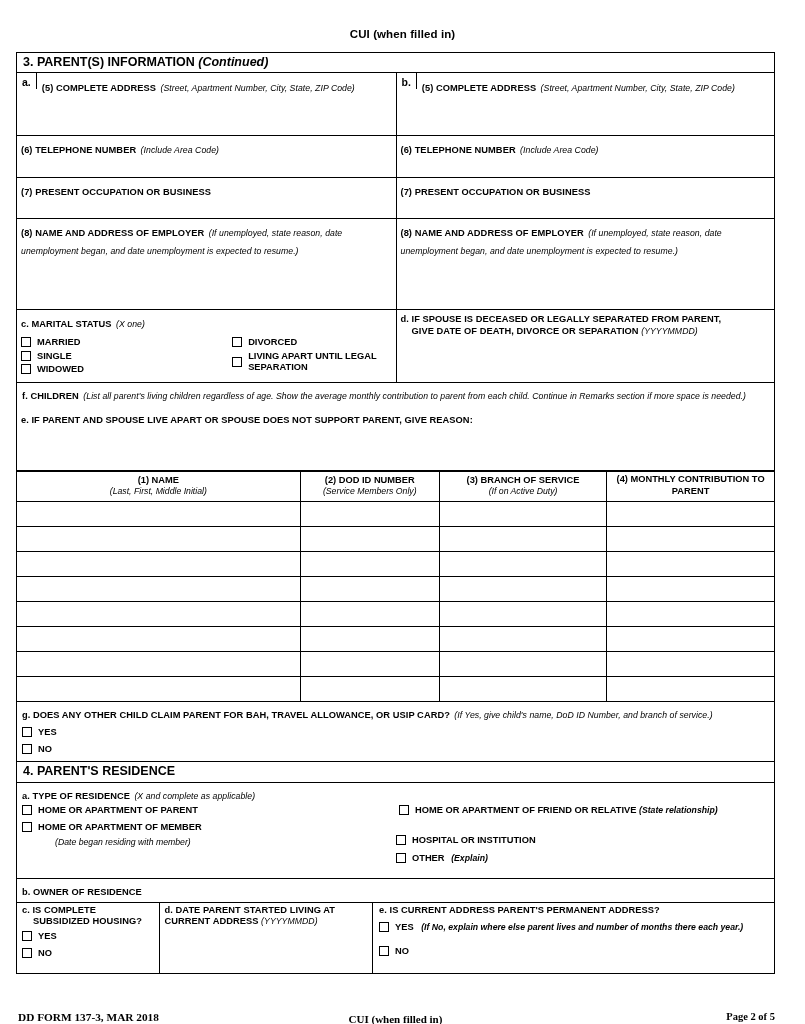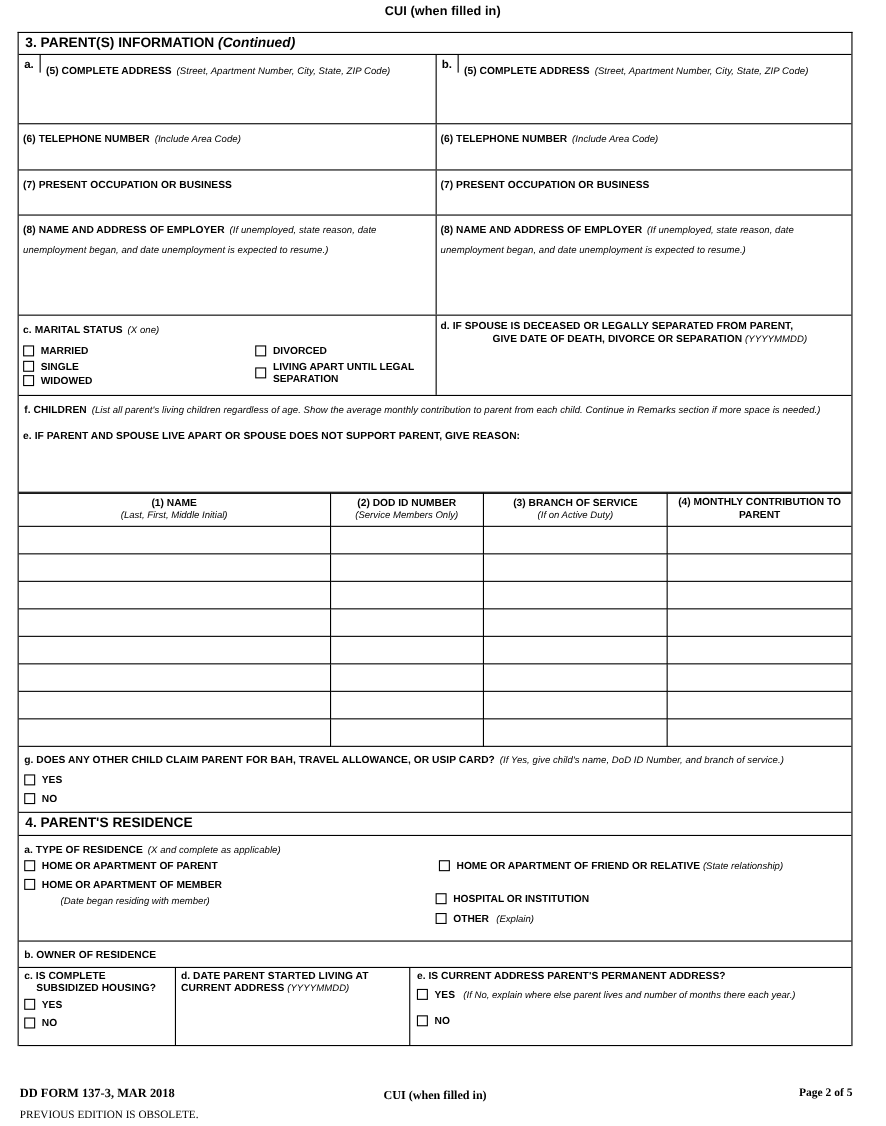--- a/index.html
+++ b/index.html
@@ -7,21 +7,21 @@
     margin: 0; padding: 0;
     background: #ffffff;
   }
   body {
     width: 805px; height: 1024px;
     font-family: "Liberation Sans", sans-serif;
     color: #000;
     position: relative;
     overflow: hidden;
   }
-  .page { position: relative; width: 805px; height: 948px; }
+  .page { position: relative; width: 805px; height: 948px; margin-top: 23px; }
 
   .cui-top {
     position: absolute;
     top: 5px; left: 0; width: 805px;
     text-align: center;
     font-weight: bold;
     font-size: 11.5px;
     letter-spacing: .1px;
   }
 
@@ -82,21 +82,21 @@
     display: inline-block;
     width: 10px; height: 10px;
     border: 1.1px solid #000;
     background: #fff;
     vertical-align: -1px;
     margin-right: 6px;
     flex: 0 0 auto;
   }
   .cbrow { display: flex; align-items: flex-start; margin: 2.5px 0; }
   .cbrow .cbtext { font-weight: bold; font-size: 9.3px; line-height: 1.2; padding-top: 0px; }
-  .cbrow .cbtext .it { font-weight: normal; font-style: italic; font-size: 8.7px; }
+  .cbrow .cbtext .it { font-weight: bold; font-style: italic; font-size: 8.7px; }
 
   
   .ctable { width: 100%; border-collapse: collapse; table-layout: fixed; }
   .ctable th, .ctable td {
     border: 1.1px solid #000;
     border-top: none; border-left: none;
   }
   .ctable th:first-child, .ctable td:first-child { border-left: none; }
   .ctable th:last-child, .ctable td:last-child { border-right: none; }
   .ctable th {
@@ -211,21 +211,21 @@
             </div>
             <div class="cbrow" style="align-items:center;">
               <span class="cb"></span>
               <span class="cbtext" style="max-width:130px;">LIVING APART UNTIL LEGAL SEPARATION</span>
             </div>
           </div>
         </div>
       </div>
       <div class="cell vsep" style="width:50%; height:72px; padding-top:4px;">
         <div class="lbl">d. IF SPOUSE IS DECEASED OR LEGALLY SEPARATED FROM PARENT,</div>
-        <div class="lbl" style="padding-left:11px;text-align:center;">
+        <div class="lbl" style="padding-left:11px;">
           <span>GIVE DATE OF DEATH, DIVORCE OR SEPARATION</span>
           <span class="it">(YYYYMMDD)</span>
         </div>
       </div>
     </div>
 
     <div class="row" style="border-bottom:none;">
       <div class="cell" style="width:100%; padding:2px 6px 3px 5px;">
         <span class="lbl">f. CHILDREN</span>
         <span class="lbl"><span class="it">(List all parent's living children regardless of age. Show the average monthly contribution to parent from each child. Continue in Remarks section if more space is needed.)</span></span>

